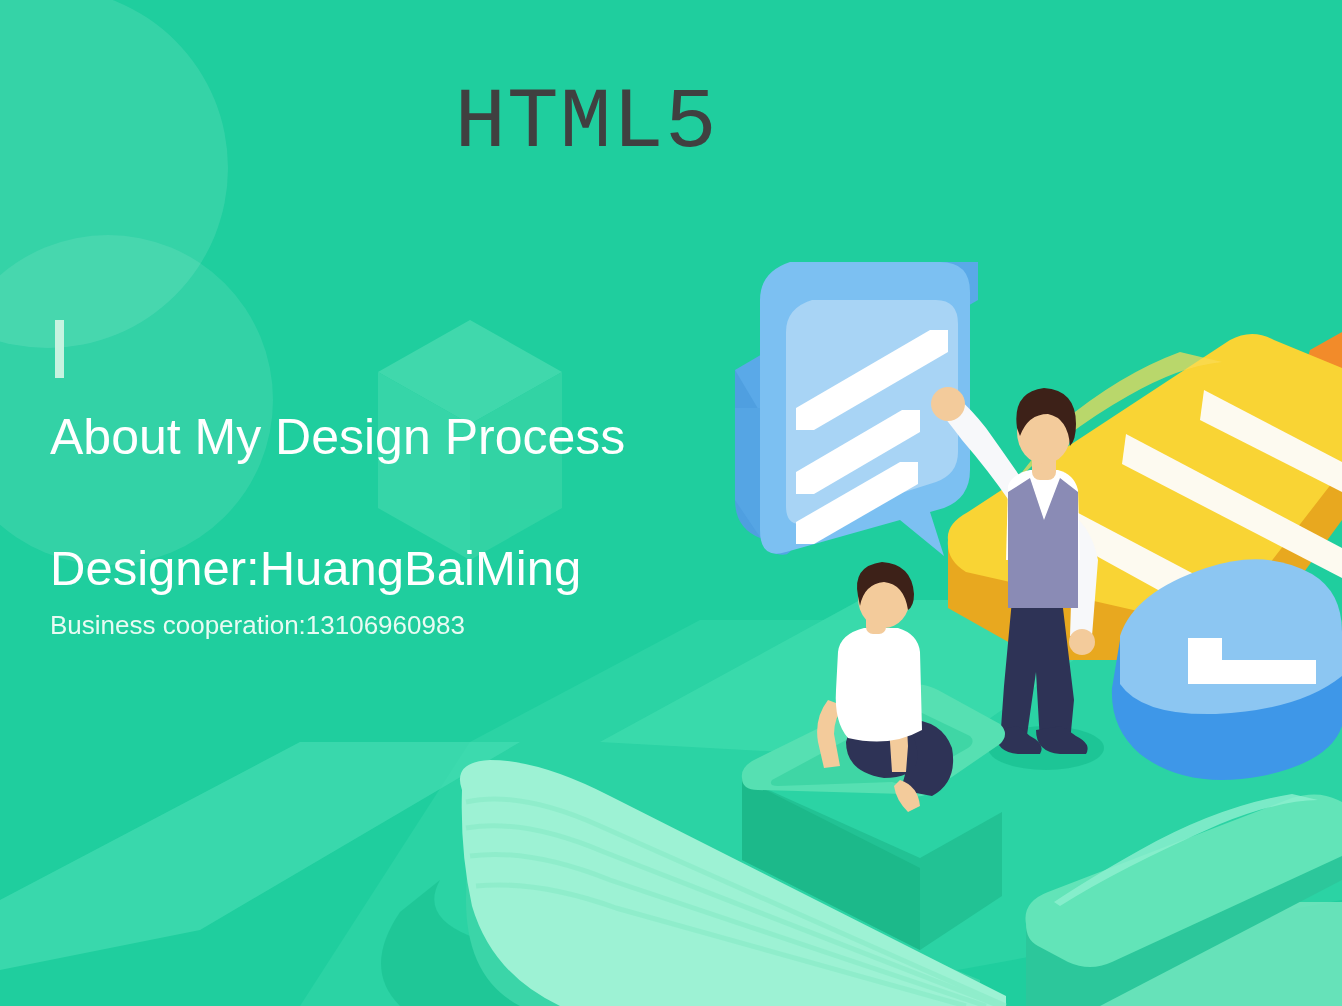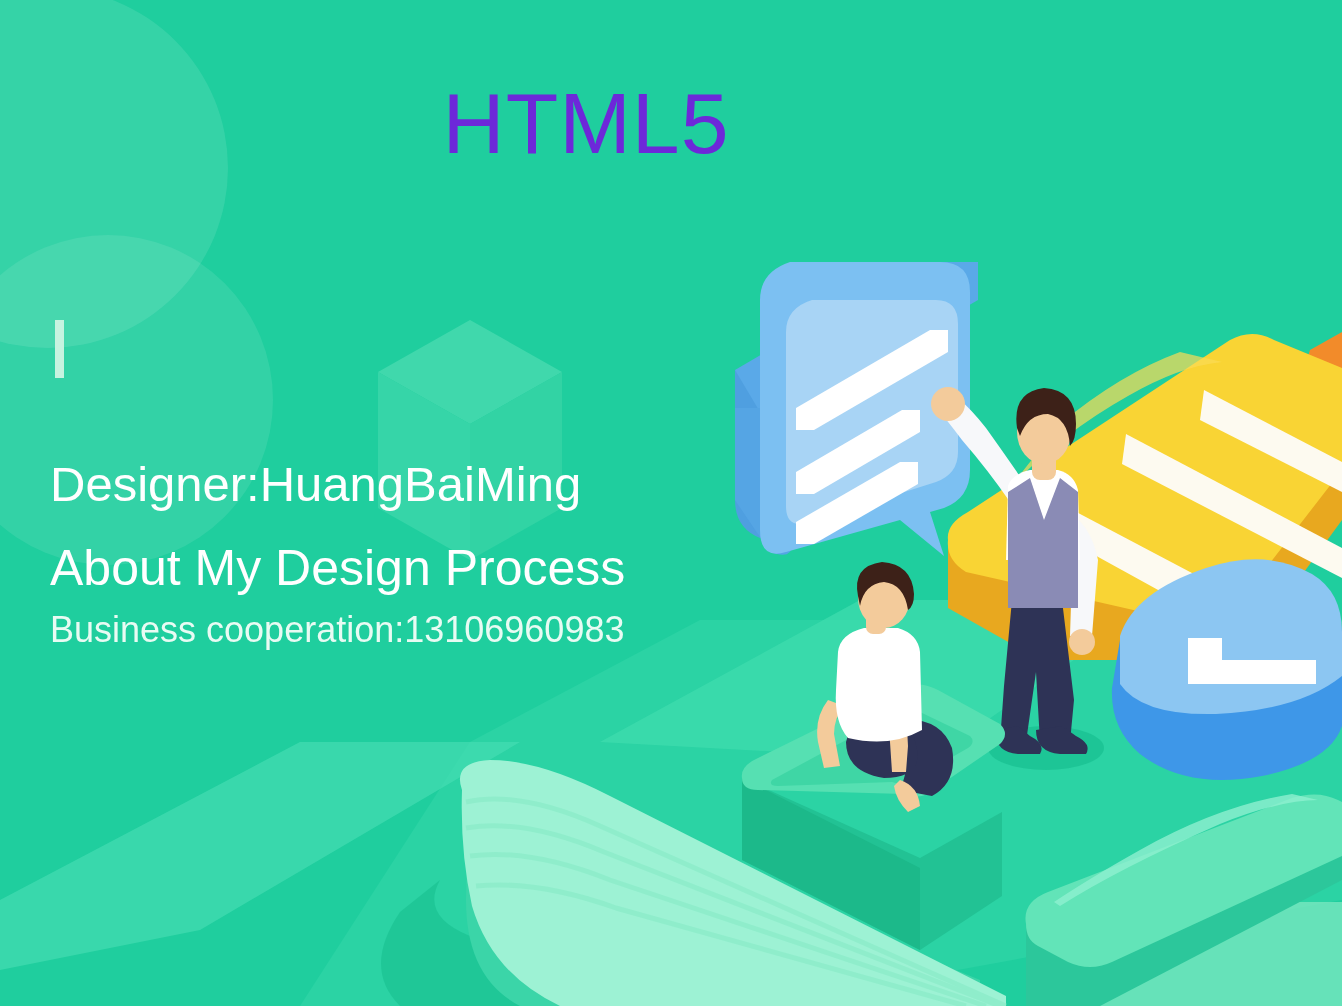--- a/index.html
+++ b/index.html
@@ -25,26 +25,27 @@
   }
   .layer.clickable { pointer-events: auto; }
 
   
   #title {
     position: absolute;
     left: 0;
     top: 78px;
     width: 1172px;
     text-align: center;
-    color: #6d28d9;
+    color: #404040;
     font-size: 86px;
     font-weight: 400;
     letter-spacing: 1px;
     line-height: 1.05;
     white-space: nowrap;
+    font-family: Liberation Mono, monospace;
   }
   #text-block {
     position: absolute;
     left: 50px;
     top: 312px;
     width: 760px;
   }
   #headline {
     color: #ffffff;
     font-size: 62px;
@@ -72,21 +73,21 @@
   #designer {
     color: #ffffff;
     font-size: 49px;
     font-weight: 400;
     line-height: 1.0;
     margin-top: 82px;
     white-space: nowrap;
   }
   #contact {
     color: #e8fbf3;
-    font-size: 36px;
+    font-size: 26px;
     font-weight: 400;
     line-height: 1.0;
     margin-top: 19px;
     white-space: nowrap;
   }
 </style>
 </head>
 <body>
 
 <div id="slide">
@@ -257,18 +258,18 @@
     <path d="M1026 924 Q1022 902 1048 892 L1292 798 Q1318 790 1338 800 L1342 802
              L1342 856 L1112 962 Q1090 972 1068 962 L1038 946 Q1026 940 1026 924 Z" fill="#62e4b8"></path>
     <path d="M1060 906 Q1120 868 1220 824 Q1280 800 1318 800 L1292 794
              Q1218 806 1140 850 Q1090 878 1054 902 Z" fill="#8ff0cf" opacity="0.8"></path>
   </svg>
 
   <div id="title">HTML5</div>
 
   <div id="text-block">
     <span id="caret"></span>
+    <div id="subheadline">About My Design Process</div>
     <div id="designer">Designer:HuangBaiMing</div>
-    <div id="subheadline">About My Design Process</div>
     <div id="contact">Business cooperation:13106960983</div>
   </div>
 
 </div>
 
 </body></html>

